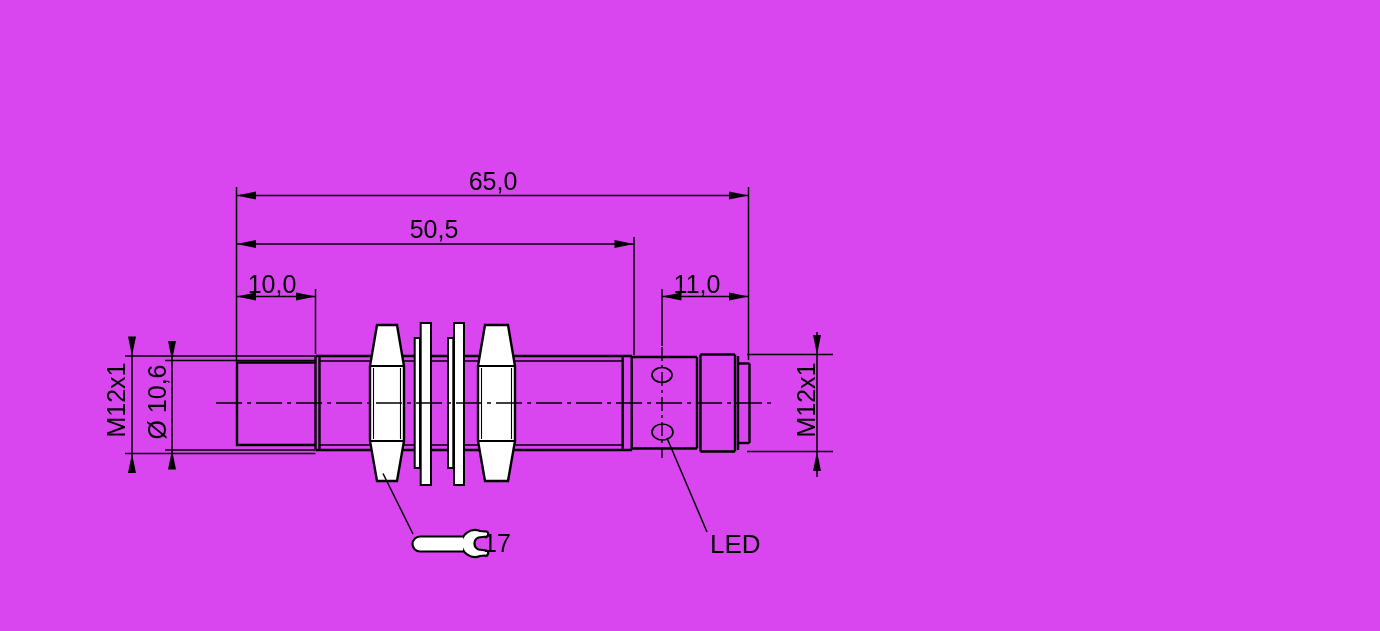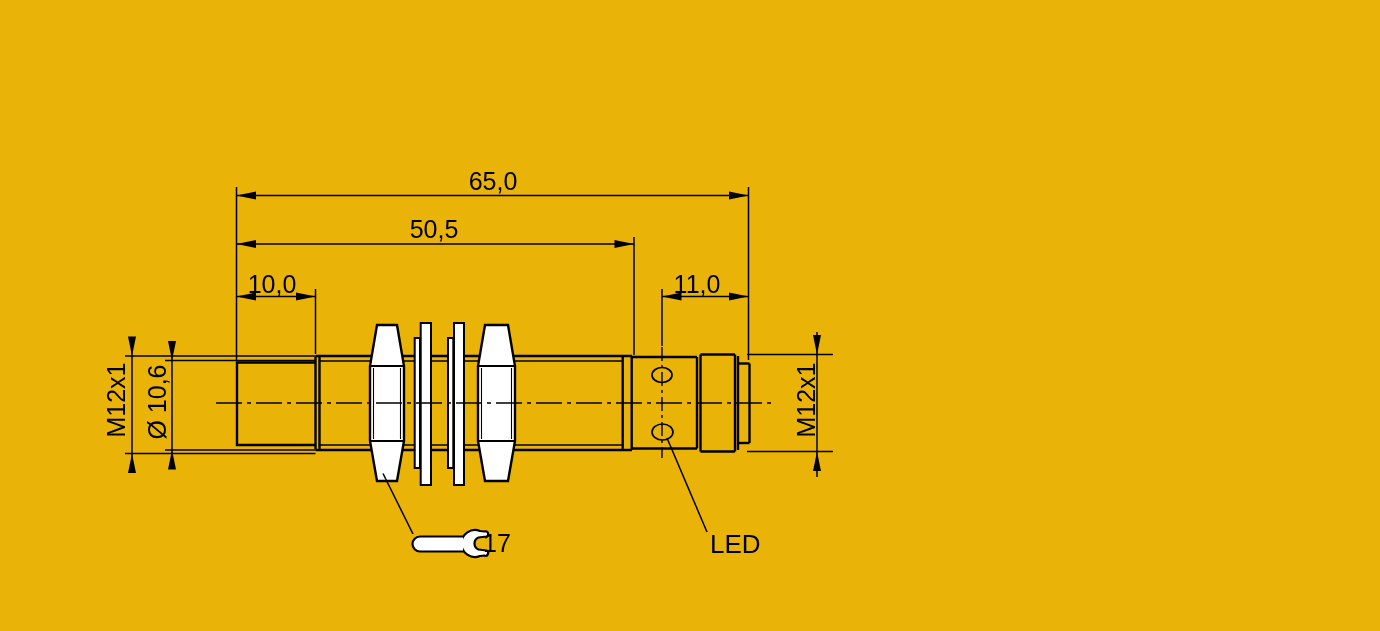--- a/index.html
+++ b/index.html
@@ -1,16 +1,16 @@
 <!DOCTYPE html>
 <html><head>
 <meta charset="utf-8">
 <style>
   html,body{margin:0;padding:0;background:#ffffff;}
-  .stage{position:relative;width:1380px;height:631px;background:#eab308;overflow:hidden;}
+  .stage{position:relative;width:1380px;height:631px;background:#d946ef;overflow:hidden;}
   svg{display:block;}
   text{font-family:"Liberation Sans","DejaVu Sans",sans-serif;fill:#000;}
   .dim-text{font-size:25px;}
   .label-text{font-size:26px;}
   .outline{stroke:#000;stroke-width:2.4;fill:none;}
   .outline-fill{stroke:#000;stroke-width:2.4;fill:#fff;}
   .thin{stroke:#000;stroke-width:1.6;fill:none;}
   .crest{stroke:#000;stroke-width:1.7;fill:none;}
   .dimline{stroke:#000;stroke-width:1.5;fill:none;}
   .center{stroke:#000;stroke-width:1.4;fill:none;}

